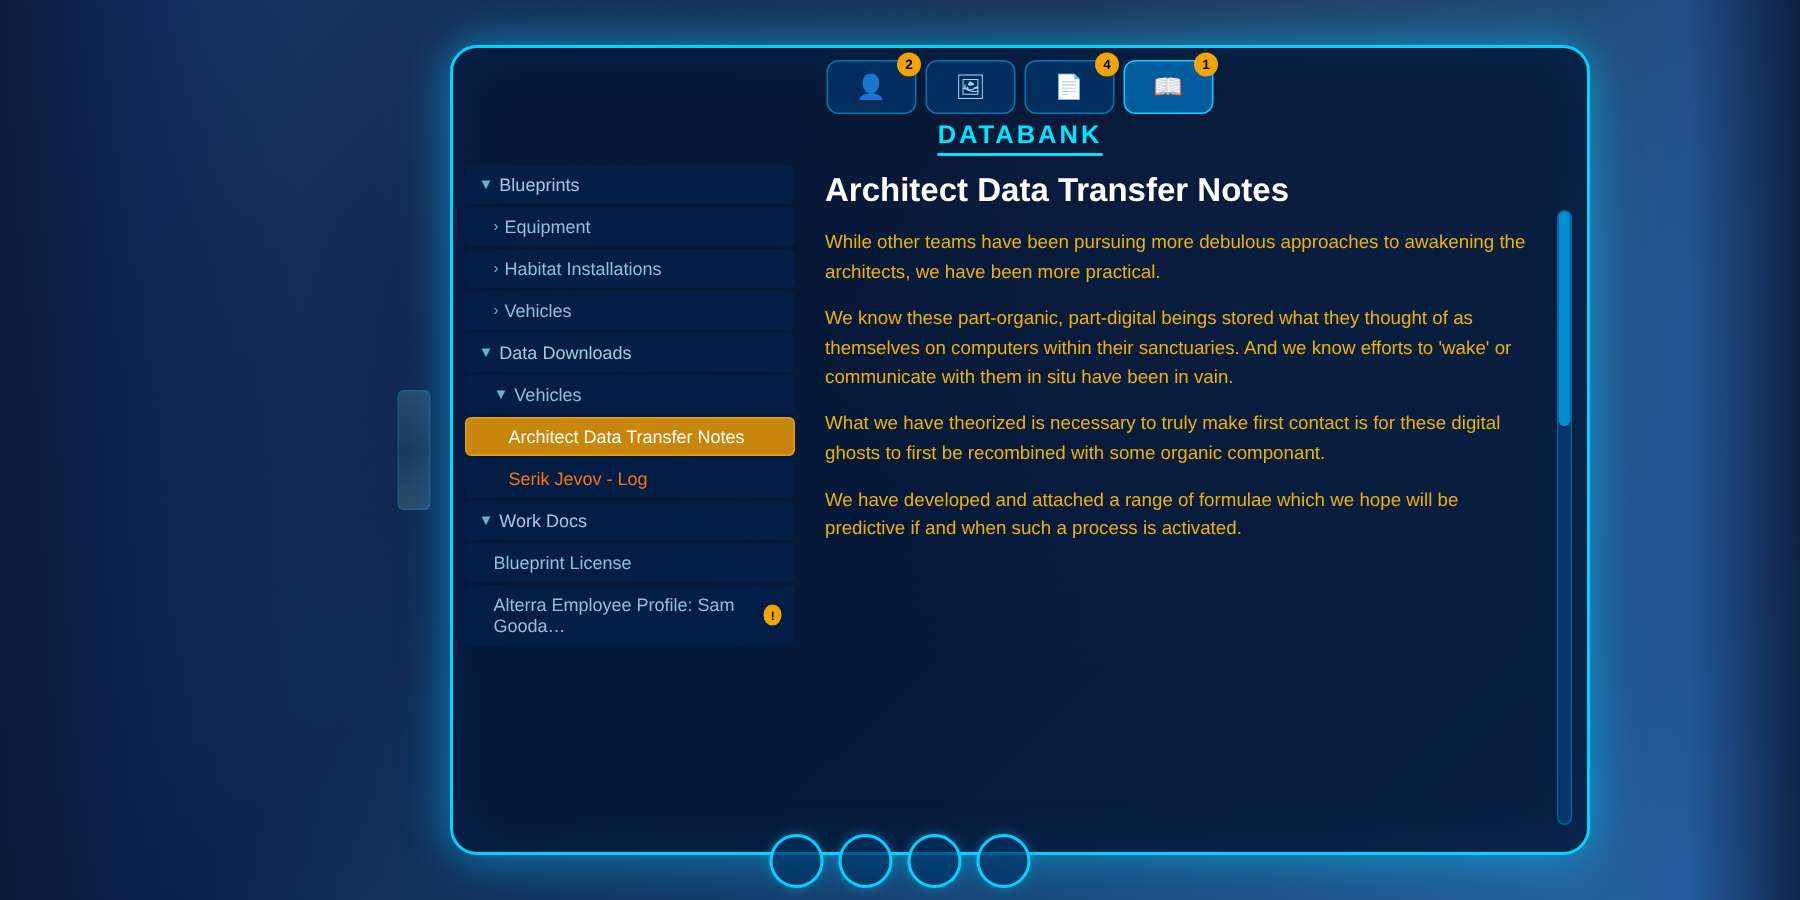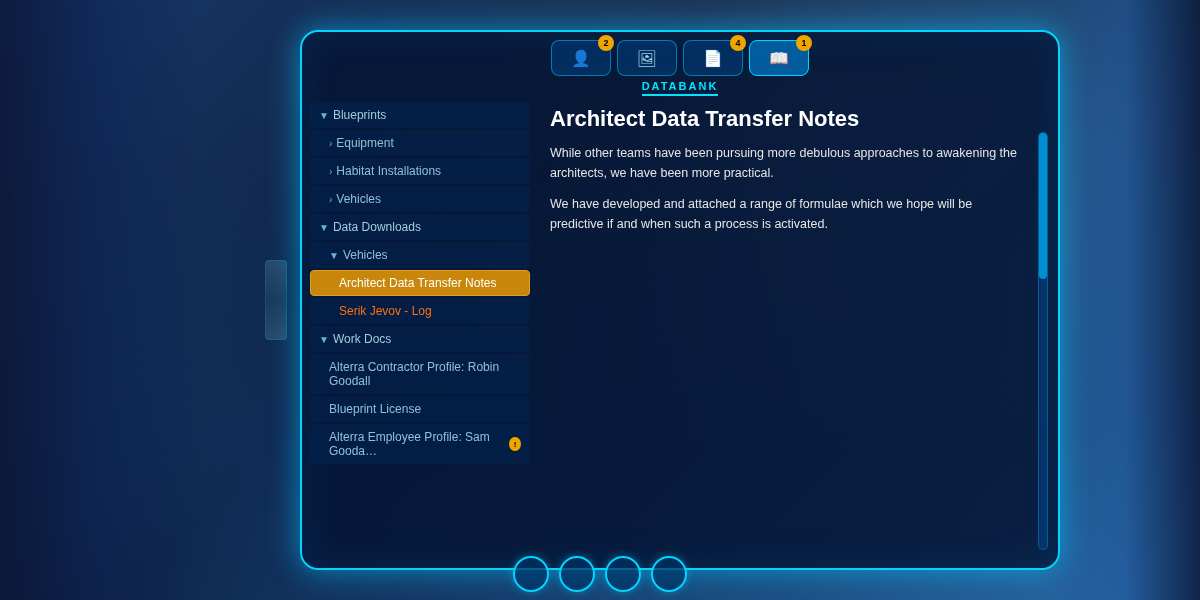--- a/index.html
+++ b/index.html
@@ -101,21 +101,21 @@
     
     .databank-label-row {
       display: flex;
       justify-content: center;
       padding: 4px 0 0;
       flex-shrink: 0;
     }
 
     .databank-label {
       color: #00e5ff;
-      font-size: 11px;
+      font-size: 17px;
       letter-spacing: 2px;
       font-weight: 600;
       border-bottom: 2px solid #00e5ff;
       padding-bottom: 2px;
     }
 
     
     .content-area {
       display: flex;
       flex: 1;
@@ -213,21 +213,21 @@
       padding-right: 20px;
       scrollbar-width: thin;
     }
 
     .doc-body::-webkit-scrollbar { width: 6px; }
     .doc-body::-webkit-scrollbar-track { background: rgba(0,100,180,0.2); border-radius: 3px; }
     .doc-body::-webkit-scrollbar-thumb { background: rgba(0,180,255,0.5); border-radius: 3px; }
 
     .doc-paragraph {
       font-size: 12.5px;
-      color: #e5e5e5;
+      color: #eab308;
       line-height: 1.55;
       margin-bottom: 12px;
     }
 
     
     .scroll-track {
       position: absolute;
       right: 2px;
       top: 30px;
       bottom: 10px;
@@ -356,36 +356,35 @@
       </div>
       <div class="sidebar-item sub-subcategory">
         <span>Serik Jevov - Log</span>
       </div>
 
       <div class="sidebar-item category">
         <span class="icon-arrow">▼</span>
         <span>Work Docs</span>
       </div>
       <div class="sidebar-item subcategory">
-        <span>Alterra Contractor Profile: Robin Goodall</span>
-      </div>
-      <div class="sidebar-item subcategory">
         <span>Blueprint License</span>
       </div>
       <div class="sidebar-item subcategory">
         <span>Alterra Employee Profile: Sam Gooda…</span>
         <span class="new-badge">!</span>
       </div>
 
     </div>
 
     <div class="doc-content">
       <div class="doc-title">Architect Data Transfer Notes</div>
       <div class="doc-body">
         <p class="doc-paragraph">While other teams have been pursuing more debulous approaches to awakening the architects, we have been more practical.</p>
+        <p class="doc-paragraph">We know these part-organic, part-digital beings stored what they thought of as themselves on computers within their sanctuaries. And we know efforts to 'wake' or communicate with them in situ have been in vain.</p>
+        <p class="doc-paragraph">What we have theorized is necessary to truly make first contact is for these digital ghosts to first be recombined with some organic componant.</p>
         <p class="doc-paragraph">We have developed and attached a range of formulae which we hope will be predictive if and when such a process is activated.</p>
       </div>
       <div class="scroll-track">
         <div class="scroll-thumb"></div>
       </div>
     </div>
 
   </div>
 </div>
 

